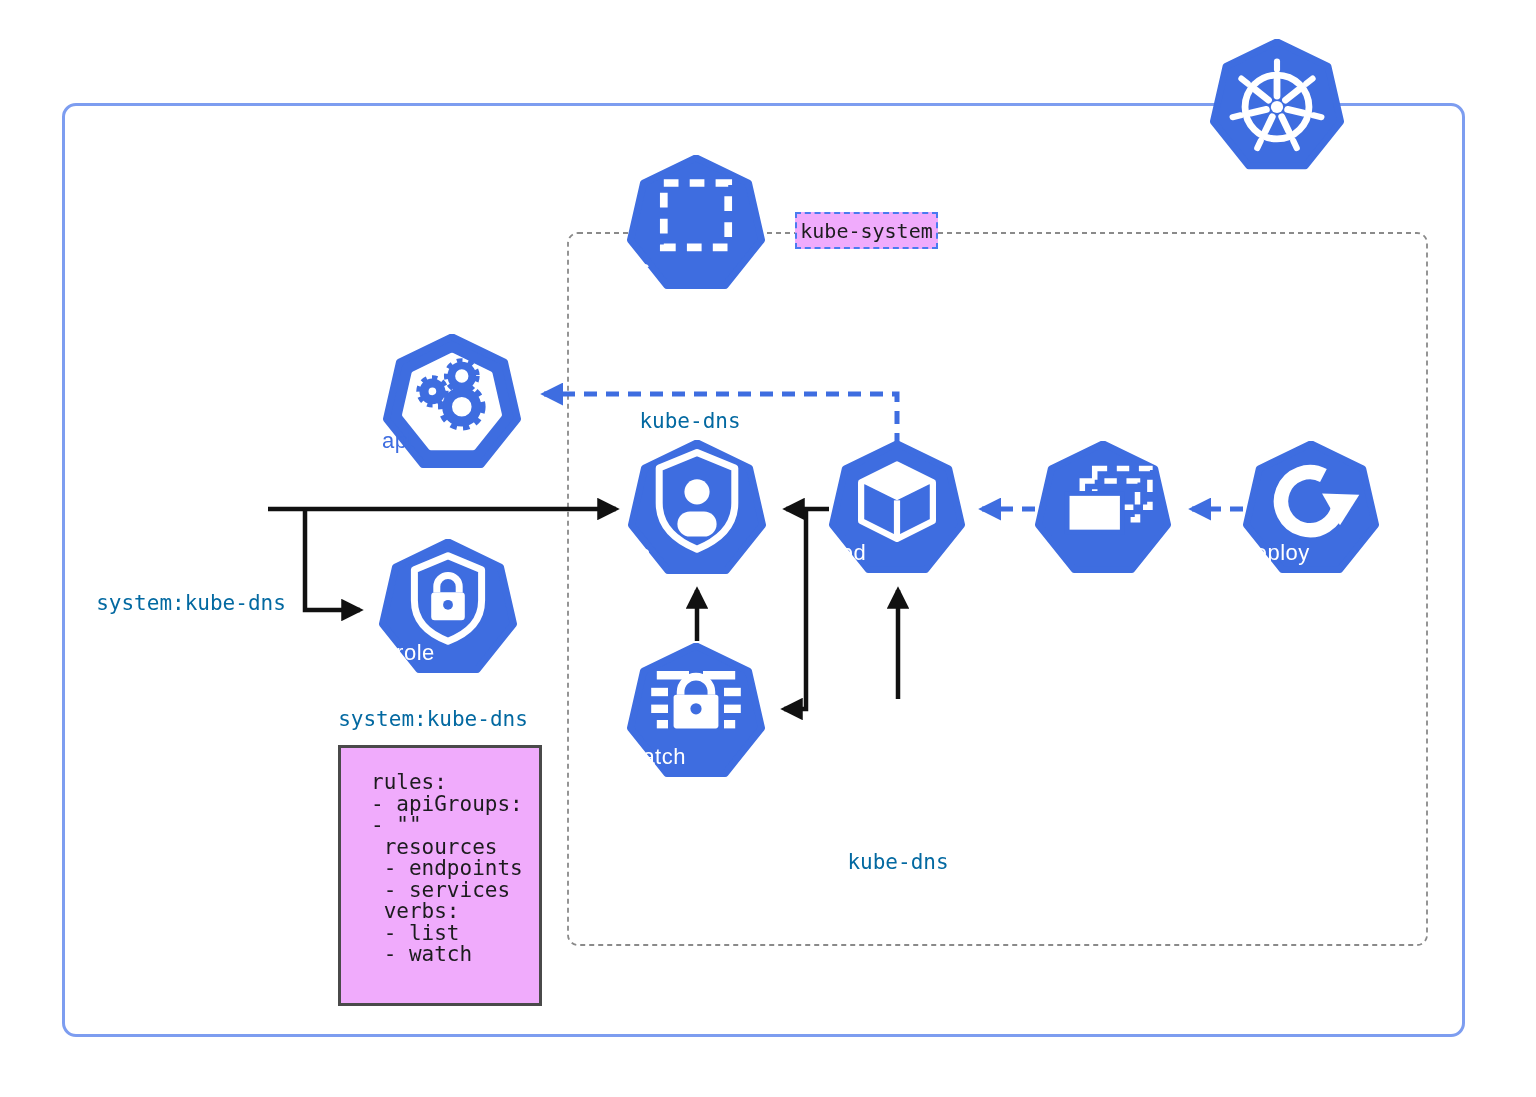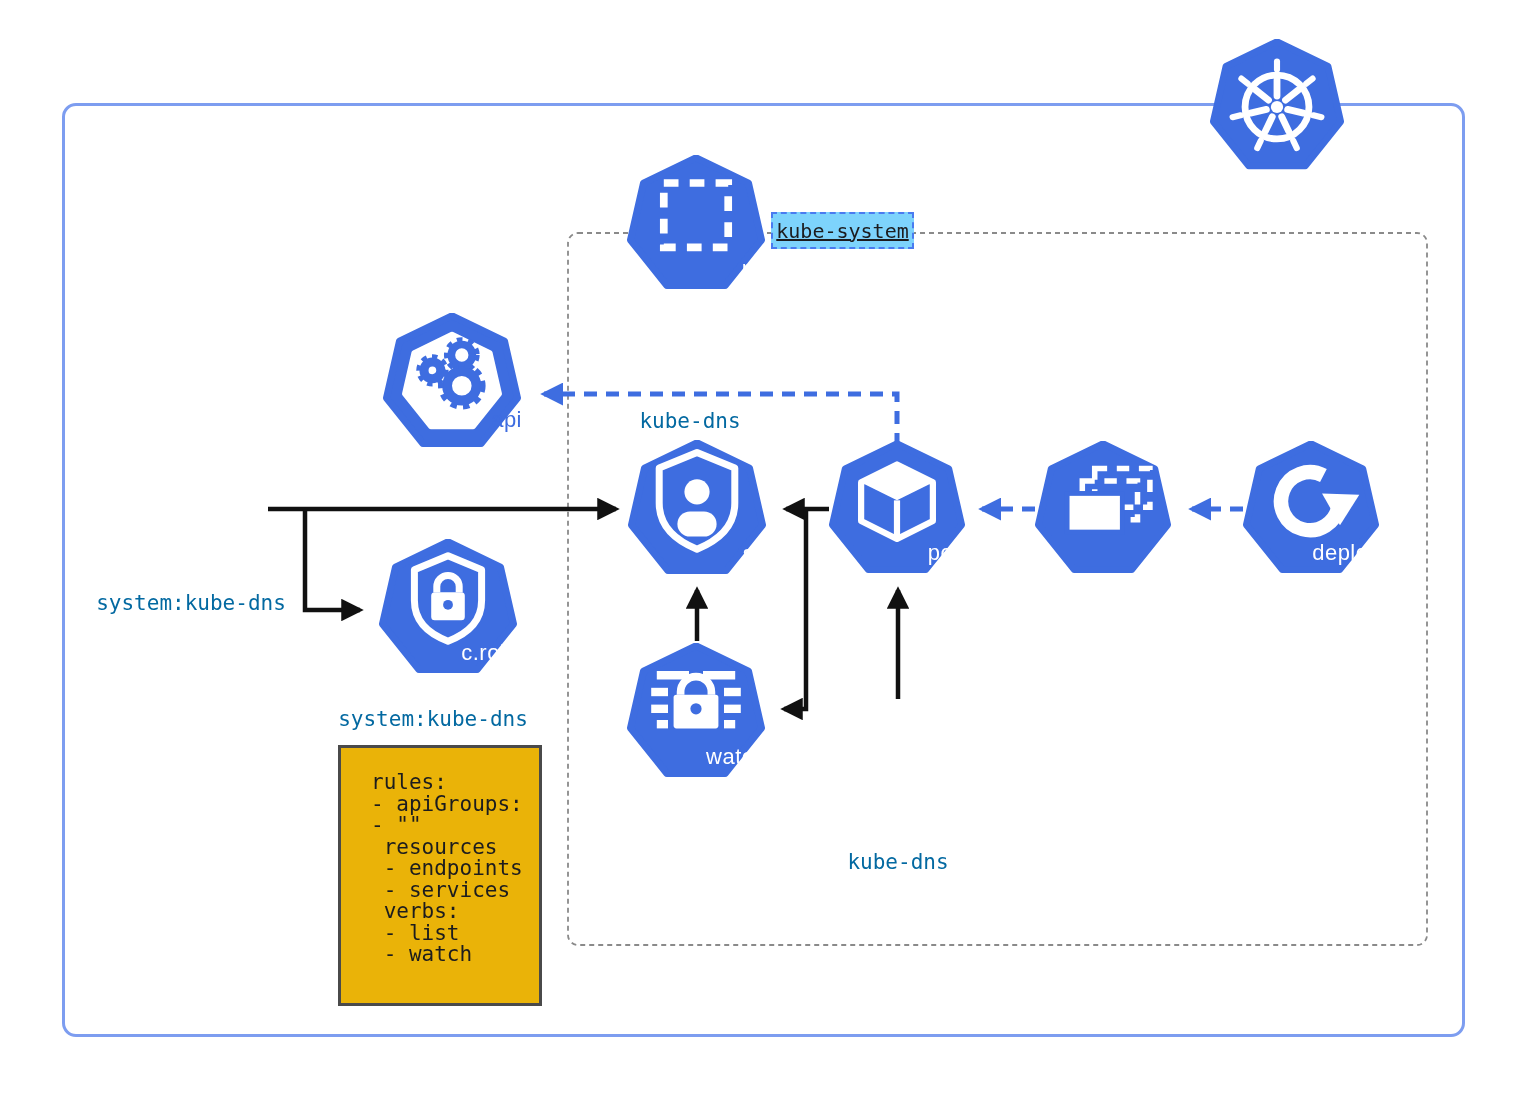--- a/index.html
+++ b/index.html
@@ -3,31 +3,31 @@
 <meta charset="utf-8">
 <style>
   html,body{margin:0;padding:0;background:#fff;}
   .stage{position:relative;width:1536px;height:1097px;background:#fff;overflow:hidden;
          font-family:"DejaVu Sans Mono",monospace;}
   .cluster-frame{position:absolute;left:62px;top:103px;width:1397px;height:928px;
          border:3px solid #7d9df0;border-radius:14px;z-index:0;background:transparent;}
   .wires{position:absolute;left:0;top:0;z-index:1;}
   .node{position:absolute;z-index:2;}
   .node svg{display:block;width:100%;height:100%;}
-  .nlabel{position:absolute;left:0;right:0;bottom:13px;text-align:right;color:#fff;
+  .nlabel{position:absolute;left:0;right:0;bottom:13px;text-align:left;color:#fff;
           font:400 22px "Liberation Sans",sans-serif;letter-spacing:.5px;}
   .node-api .nlabel{color:#3e6de0;bottom:20px;}
   .mlabel{position:absolute;z-index:4;color:#0369a1;text-align:center;
           font:400 21px/31px "DejaVu Sans Mono",monospace;}
-  .ns-tag{position:absolute;left:771px;top:212px;width:143px;height:37px;z-index:3;
-          background:#7dd3fc;border:2px dashed #4a7bf0;box-sizing:border-box;
+  .ns-tag{position:absolute;left:795px;top:212px;width:143px;height:37px;z-index:3;
+          background:#f0abfc;border:2px dashed #4a7bf0;box-sizing:border-box;
           display:flex;align-items:center;justify-content:center;
-          font:400 20px "DejaVu Sans Mono",monospace;color:#1c1c1e;text-decoration:underline;}
+          font:400 20px "DejaVu Sans Mono",monospace;color:#1c1c1e;}
   .rules-box{position:absolute;left:338px;top:745px;width:204px;height:261px;z-index:4;
-          border:3px solid #4a4a4a;box-sizing:border-box;background:#eab308;}
+          border:3px solid #4a4a4a;box-sizing:border-box;background:#f0abfc;}
   .rules-box pre{margin:24px 0 0 30px;font:400 21px/21.5px "DejaVu Sans Mono",monospace;
           color:#1c1c1e;white-space:pre;}
 </style>
 </head>
 <body>
 
 <div class="stage">
 
   <div class="cluster-frame"></div>
 
@@ -100,21 +100,21 @@
   <div class="node node-ns" style="left:626px;top:155px;width:140px;height:140px">
     <svg viewBox="-50 -50 100 100">
       <polygon points="0,-48 37.5,-29.9 46.8,10.7 20.8,43.2 -20.8,43.2 -46.8,10.7 -37.5,-29.9" fill="#3e6de0" stroke="#3e6de0" stroke-width="5" stroke-linejoin="round"></polygon>
       <g>
         <rect x="-23" y="-30" width="46" height="46" fill="none" stroke="#fff" stroke-width="5.5" stroke-dasharray="10.5 8"></rect>
       </g>
     </svg>
     <span class="nlabel">ns</span>
   </div>
 
-  <div class="node node-api" style="left:382px;top:313px;width:140px;height:140px">
+  <div class="node node-api" style="left:382px;top:334px;width:140px;height:140px">
     <svg viewBox="-50 -50 100 100">
       <polygon points="0,-48 37.5,-29.9 46.8,10.7 20.8,43.2 -20.8,43.2 -46.8,10.7 -37.5,-29.9" fill="#3e6de0" stroke="#3e6de0" stroke-width="5" stroke-linejoin="round"></polygon>
       <polygon points="0,-34.6 27,-21.5 33.7,7.7 15,31.1 -15,31.1 -33.7,7.7 -27,-21.5" fill="#fff" stroke="#fff" stroke-width="4" stroke-linejoin="round"></polygon>
       <g transform="translate(0,-7)">
         <g fill="none" stroke="#3e6de0">
           <circle cx="7" cy="-13" r="7.5" stroke-width="5.5"></circle>
           <circle cx="7" cy="-13" r="11" stroke-width="3.5" stroke-dasharray="4 4"></circle>
           <circle cx="-14" cy="-2" r="6" stroke-width="6.5"></circle>
           <circle cx="-14" cy="-2" r="9.8" stroke-width="3.5" stroke-dasharray="3.8 3.8"></circle>
           <circle cx="7" cy="9" r="10.5" stroke-width="7"></circle>

